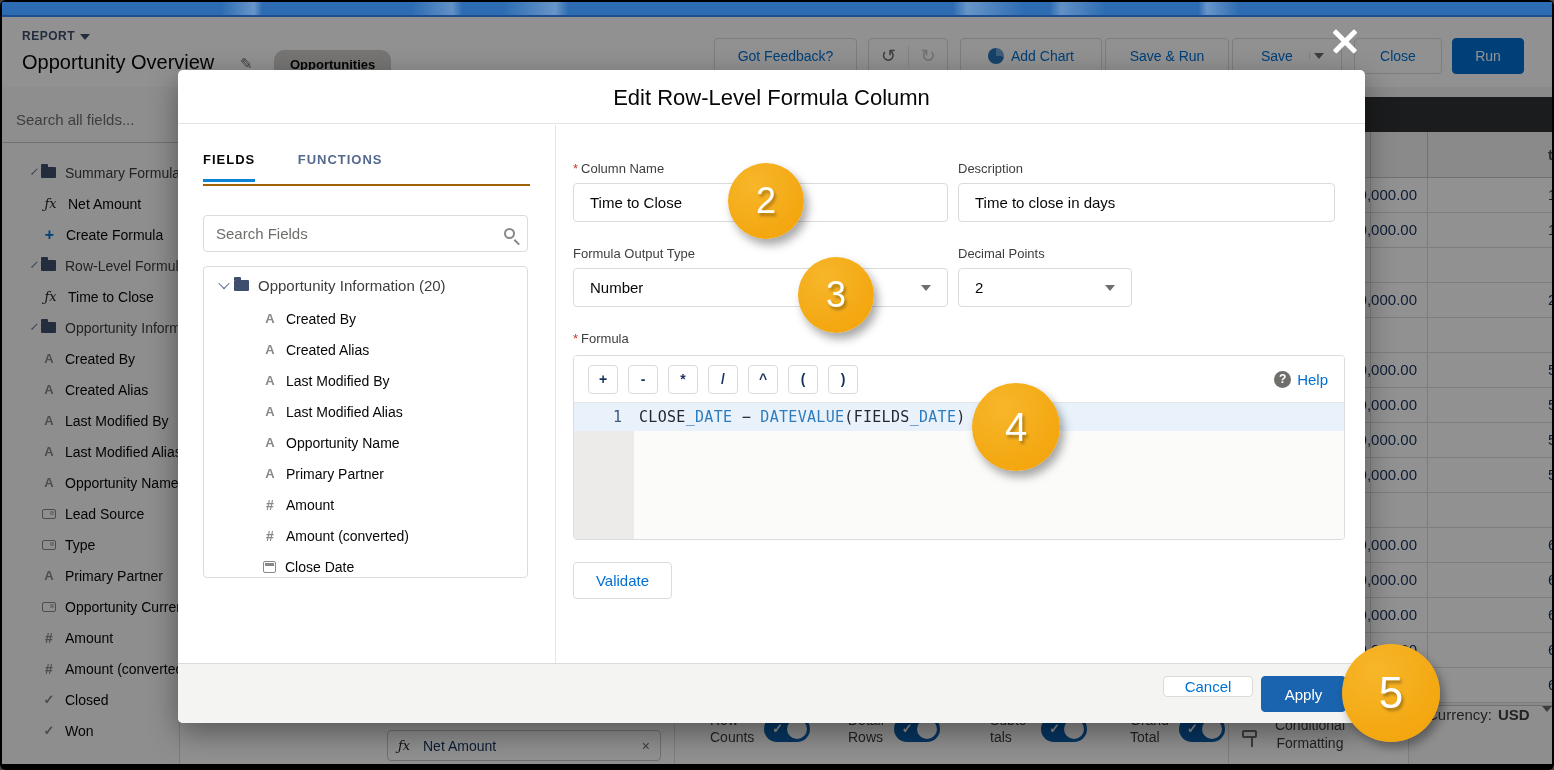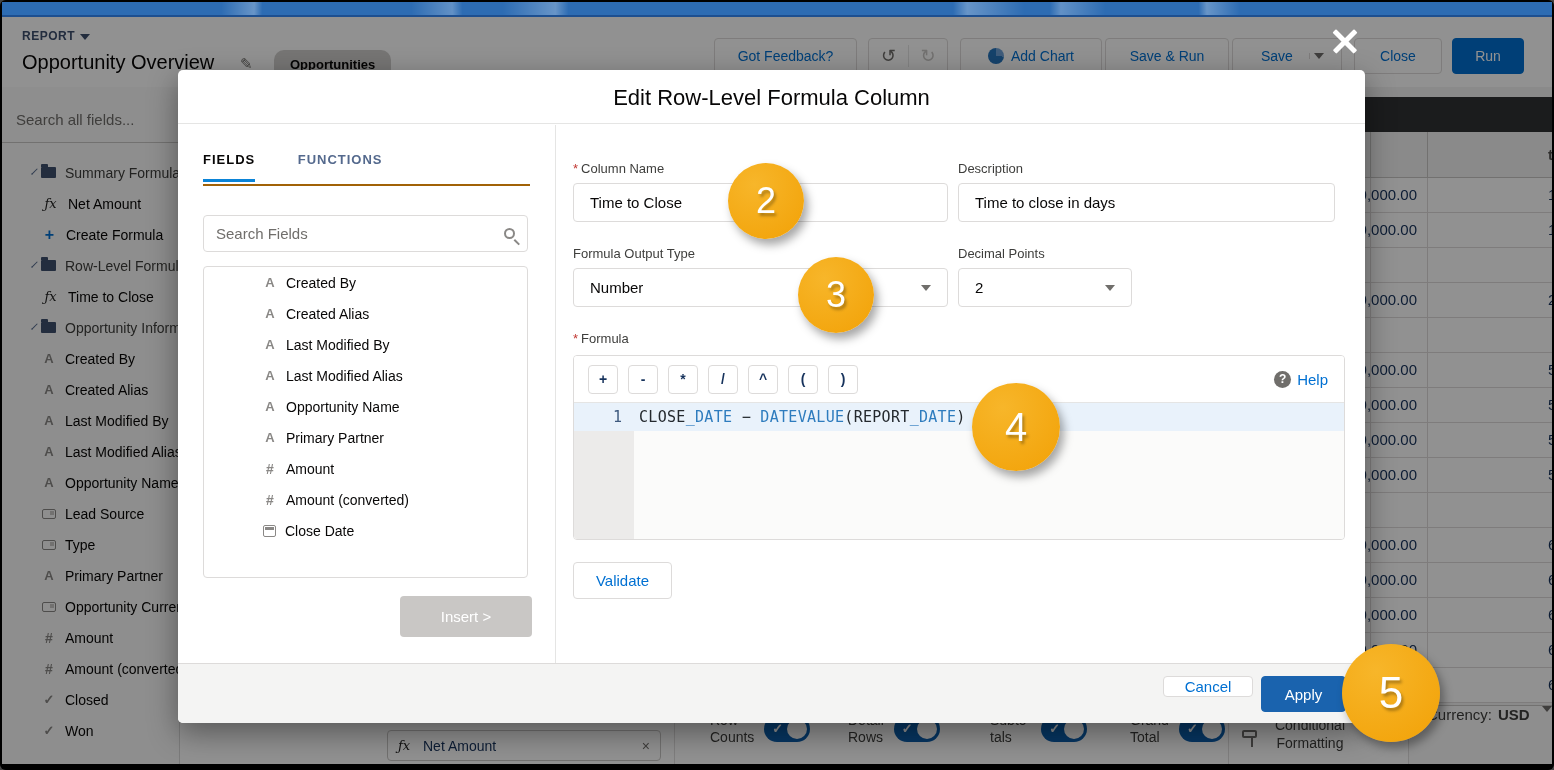--- a/index.html
+++ b/index.html
@@ -482,20 +482,25 @@
     <div class="left-pane">
       <div class="tabs">
         <span class="tab active">FIELDS</span>
         <span class="tab">FUNCTIONS</span>
       </div>
       <div class="lp-search">
         <span>Search Fields</span>
         <span class="mag"></span>
       </div>
       <div class="tree">
+        <div class="tree-group">
+          <span class="chev"></span>
+          <span class="ic-folder"></span>
+          <span>Opportunity Information (20)</span>
+        </div>
         <div id="tree-list">
             <div class="tree-item">
     <span class="icon ic-text">A</span>
     <span>Created By</span>
   </div>
             <div class="tree-item">
     <span class="icon ic-text">A</span>
     <span>Created Alias</span>
   </div>
             <div class="tree-item">
@@ -521,21 +526,20 @@
             <div class="tree-item">
     <span class="icon ic-number">#</span>
     <span>Amount (converted)</span>
   </div>
             <div class="tree-item">
     <span class="icon ic-date"></span>
     <span>Close Date</span>
   </div>
           </div>
       </div>
-      <button class="insert-btn">Insert &gt;</button>
     </div>
 
     <div class="right-pane">
       <div class="fld-label cn-label"><span class="req">*</span><span>Column Name</span></div>
       <div class="inp cn-inp">
           <span>Time to Close</span>
         </div>
 
       <div class="fld-label de-label">Description</div>
       <div class="inp de-inp">
@@ -569,21 +573,21 @@
             </span>
           <span class="help">
             <span class="q">?</span>
             <span>Help</span>
           </span>
         </div>
         <div class="code-area">
           <div class="gutter"></div>
           <div class="code-line1">
             <span class="lineno">1</span>
-            <span class="code-text" id="code-line"><span class="cp-plain">CLOSE</span><span class="cp-blue">_DATE</span><span class="cp-plain"> − </span><span class="cp-blue">DATEVALUE</span><span class="cp-plain">(REPORT</span><span class="cp-blue">_DATE</span><span class="cp-plain">)</span></span>
+            <span class="code-text" id="code-line"><span class="cp-plain">CLOSE</span><span class="cp-blue">_DATE</span><span class="cp-plain"> − </span><span class="cp-blue">DATEVALUE</span><span class="cp-plain">(FIELDS</span><span class="cp-blue">_DATE</span><span class="cp-plain">)</span></span>
           </div>
         </div>
       </div>
 
       <button class="validate-btn">Validate</button>
     </div>
 
     <div class="modal-footer">
       <button class="cancel-btn">Cancel</button>
       <button class="apply-btn">Apply</button>

